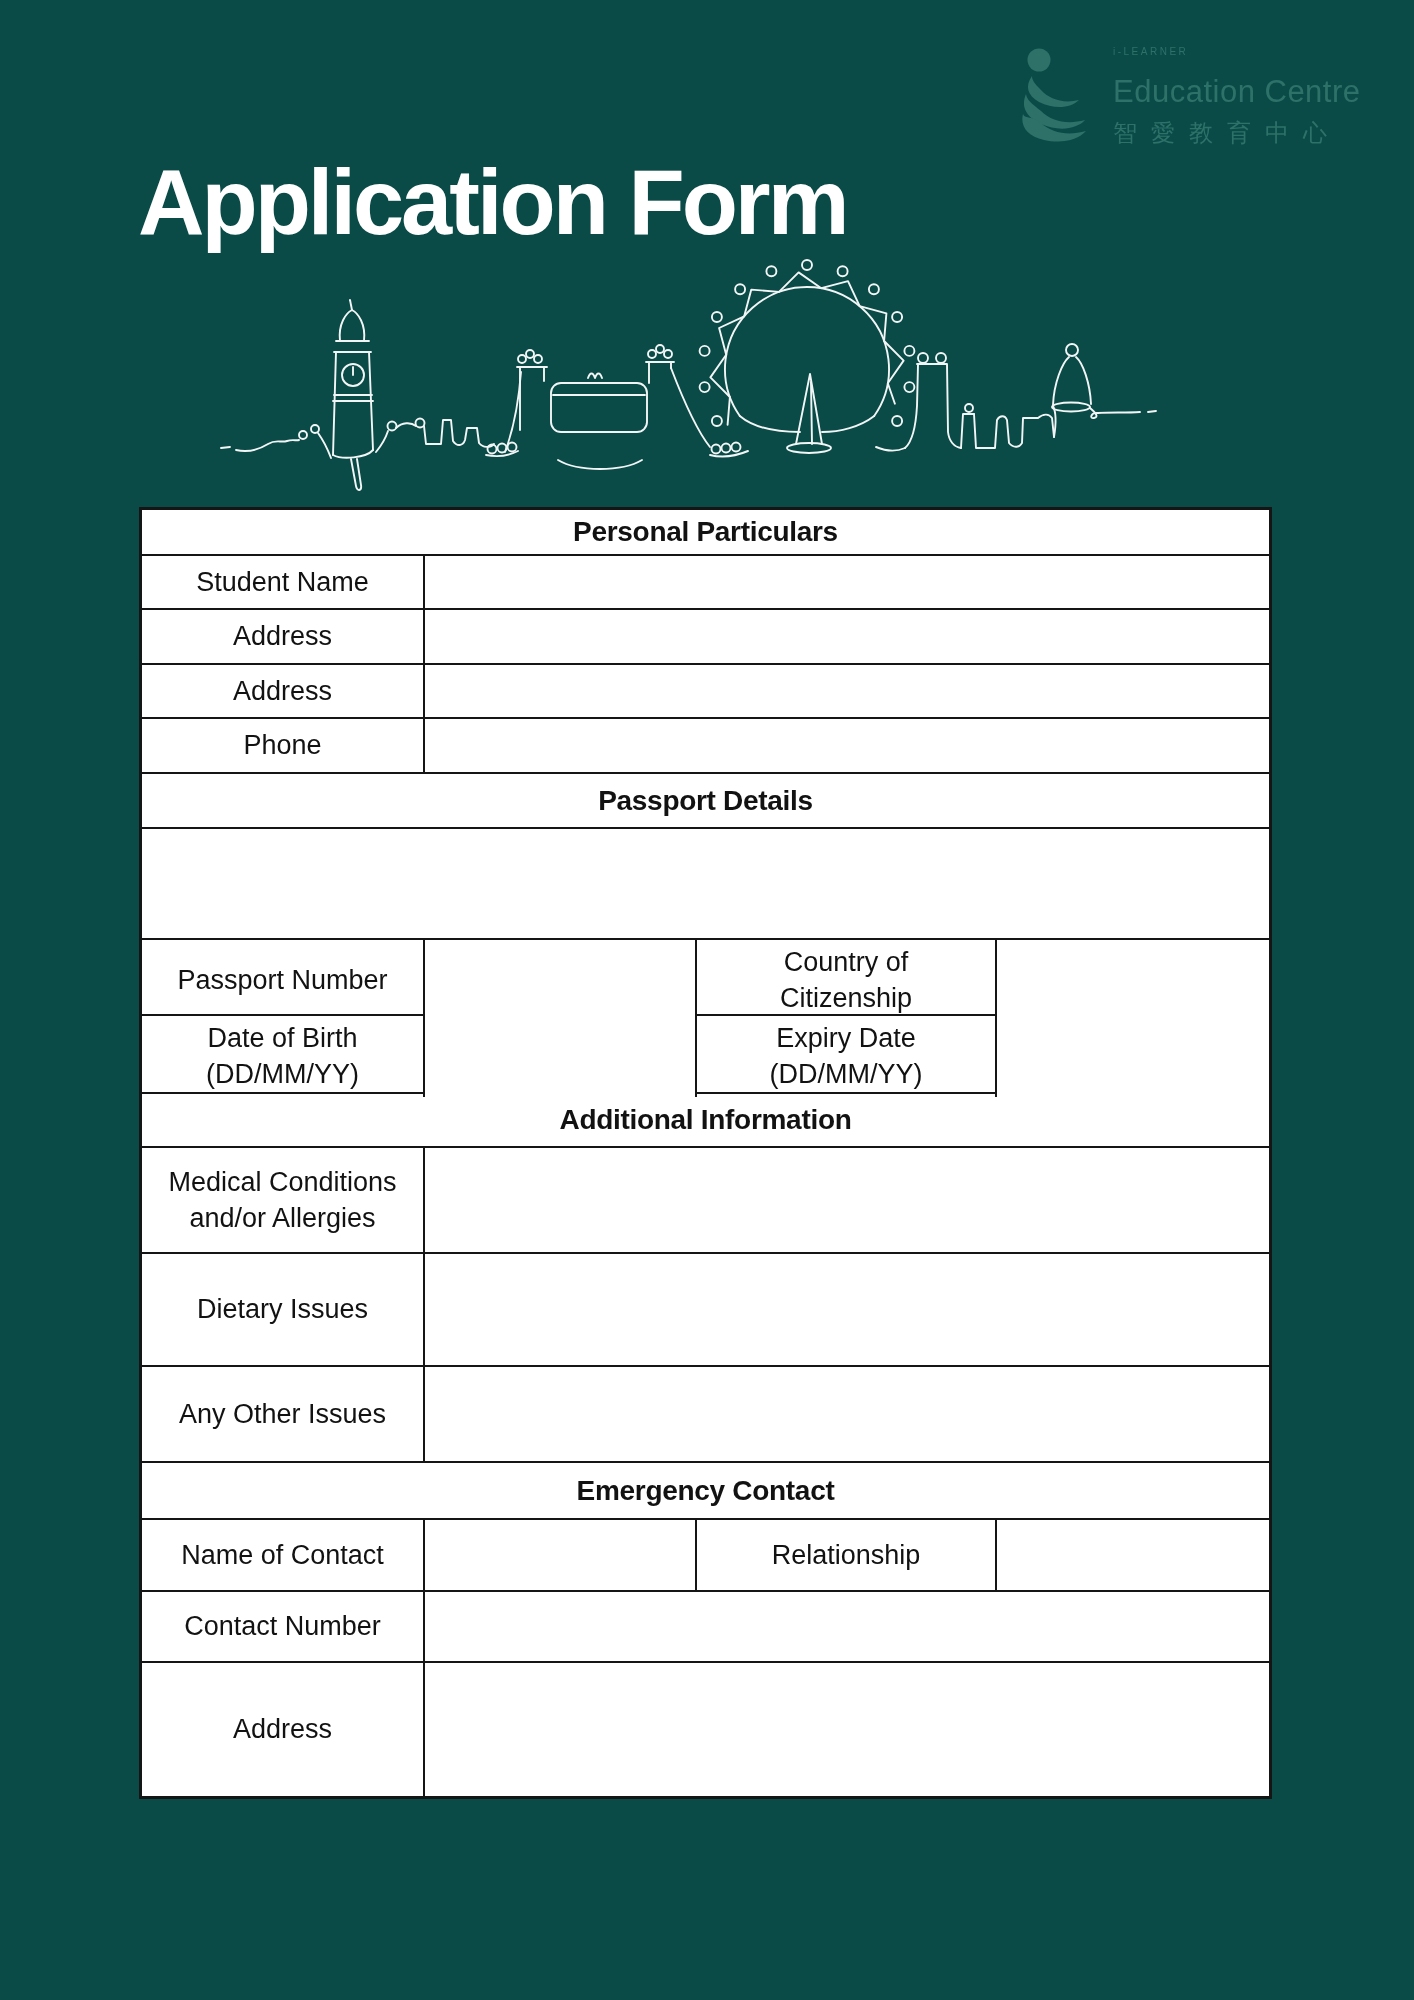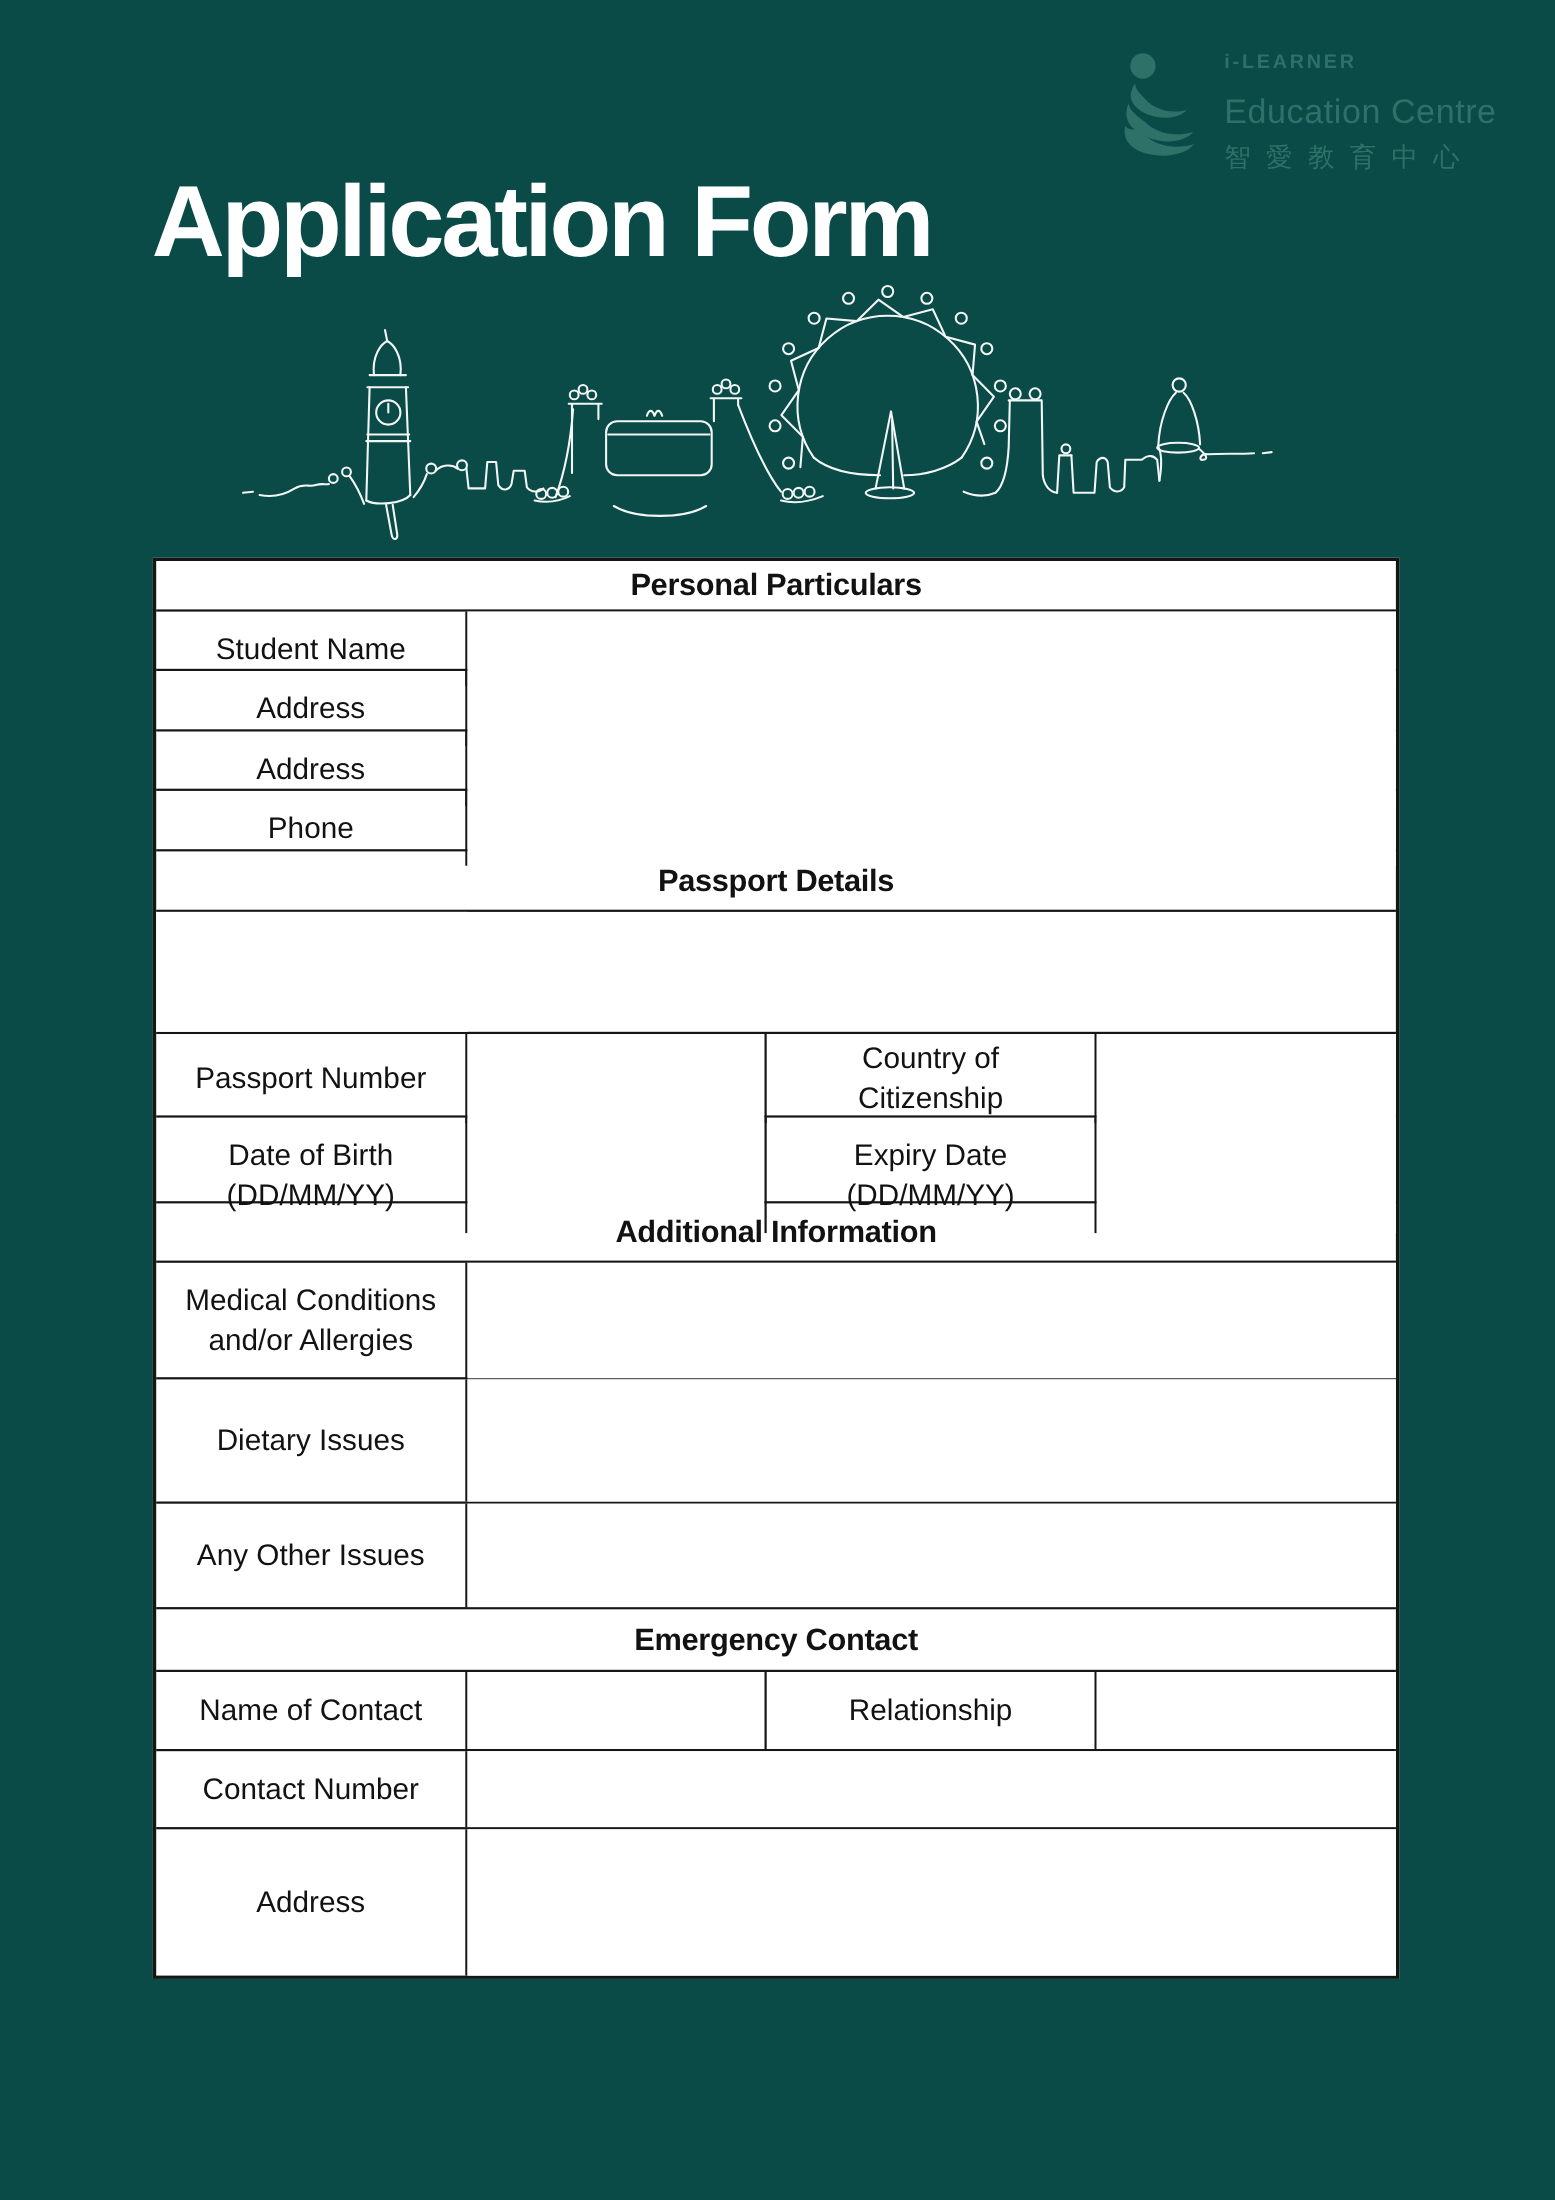--- a/index.html
+++ b/index.html
@@ -9,21 +9,21 @@
     width:1414px; height:2000px;
     background:#0a4b48;
     font-family:"Liberation Sans", sans-serif;
     overflow:hidden;
   }
 
   
   .logo { position:absolute; left:1016px; top:44px; width:360px; height:110px; }
   .logo-mark { position:absolute; left:0; top:1px; width:82px; height:98px; }
   .logo-text { position:absolute; left:97px; top:2px; color:#2e7169; }
-  .logo-line1 { font-size:18px; font-weight:bold; letter-spacing:2.5px; }
+  .logo-line1 { font-size:10px; font-weight:normal; letter-spacing:2.5px; }
   .logo-line2 { font-size:31px; font-weight:normal; letter-spacing:0.5px; margin-top:17px; }
   .logo-line3 { font-size:24px; letter-spacing:14px; margin-top:7px; white-space:nowrap; }
 
   
   .page-title {
     position:absolute; left:138px; top:156px;
     color:#ffffff; font-size:92px; font-weight:bold;
     letter-spacing:-3px; line-height:1; white-space:nowrap;
   }
 
@@ -39,21 +39,21 @@
   .row:first-child { border-top:none; }
   .row-header { grid-template-columns:1fr; }
   .row-single { grid-template-columns:283px 1fr; }
   .row-double { grid-template-columns:283px 270px 302px 1fr; }
   .cell {
     display:flex; align-items:center; justify-content:center;
     text-align:center; color:#121212;
     font-size:27px; line-height:1.35; white-space:pre-line;
   }
   .cell-header { font-weight:bold; font-size:28px; letter-spacing:-0.3px; }
-  .cell-label { border-right:2px solid #151515; padding:16px 10px; }
+  .cell-label { border-right:2px solid #151515; padding:4px 10px; }
   .cell-value { background:#ffffff; }
   .cell-label2 { border-left:2px solid #151515; border-right:2px solid #151515; padding:4px 20px; }
 </style>
 </head>
 <body>
 
 <div class="logo">
   <svg class="logo-mark" viewBox="0 0 82 98">
     <g fill="#2e7169">
       <circle cx="23" cy="15" r="11.5"></circle>

